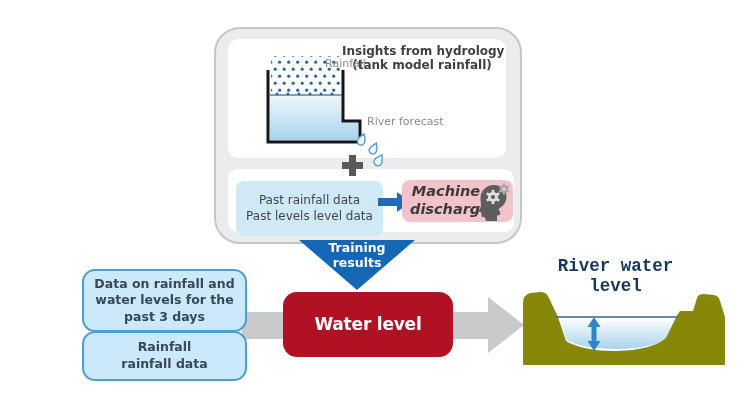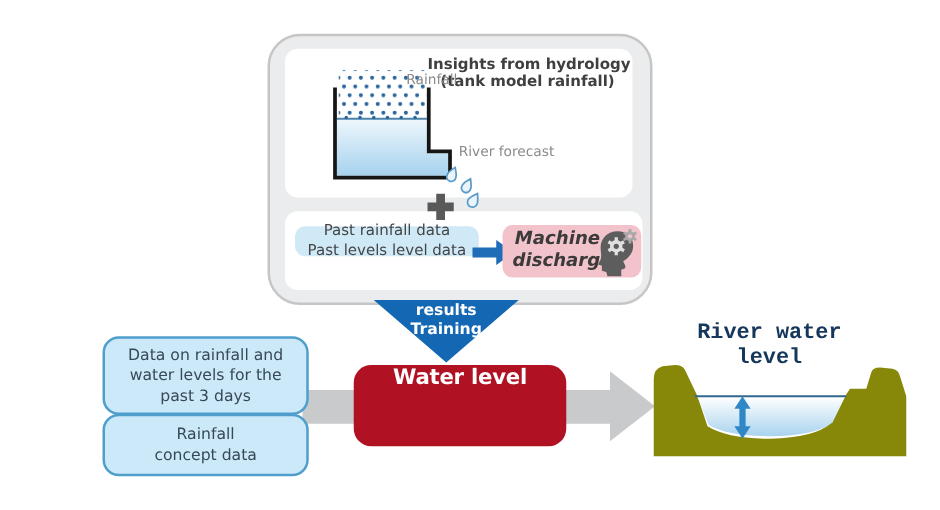--- a/index.html
+++ b/index.html
@@ -26,21 +26,21 @@
   .rainfall-label { left:97px; top:18px; }
   .discharge-label { left:139px; top:76px; }
 
   
   .plus-icon { left:342px; top:155px; width:21px; height:21px; z-index:4; }
   .plus-icon i { position:absolute; background:#595959; }
   .plus-icon .v { left:7px; top:0; width:7px; height:21px; }
   .plus-icon .h { left:0; top:7px; width:21px; height:7px; }
 
   
-  .past-box { position:absolute; left:8px; top:12px; width:147px; height:24px;
+  .past-box { position:absolute; left:8px; top:12px; width:147px; height:55px;
     background:#cfe9f7; border-radius:8px; display:flex; flex-direction:column;
     justify-content:center; text-align:center; font-size:12px; color:#454545; line-height:1.3; }
   .mini-arrow-shaft { position:absolute; left:150px; top:29px; width:20px; height:8px; background:#1e6db6; }
   .mini-arrow-head { position:absolute; left:169px; top:23px; width:0; height:0;
     border-top:10px solid transparent; border-bottom:10px solid transparent; border-left:14px solid #1e6db6; }
   .ml-box { position:absolute; left:174px; top:11px; width:111px; height:42px;
     background:#f3c3cb; border-radius:8px; }
   .ml-text { position:absolute; left:8px; top:3px; width:72px; text-align:center;
     font-size:14.5px; font-weight:bold; color:#3b3b3b; line-height:1.22; }
   .ml-text span { display:block;font-style:italic; }
@@ -48,32 +48,32 @@
 
   
   .training-arrow { left:297px; top:239px; width:120px; height:52px; z-index:5; }
   .training-text { position:absolute; left:0; top:2px; width:120px; text-align:center;
     color:#fff; font-size:12.5px; font-weight:bold; line-height:1.18; }
   .training-text span { display:block; }
 
   
   .input-box { background:#cbe9f8; border:2px solid #4f9ecb; border-radius:13px;
     display:flex; flex-direction:column; justify-content:center; text-align:center;
-    color:#37485a; font-size:12.5px; line-height:1.33; z-index:2; padding:2px 8px; }
+    color:#37485a; font-size:12.5px; line-height:1.33; z-index:2; padding:2px 8px;font-weight:bold; }
   .input-box-1 { left:82px; top:269px; width:165px; height:63px; }
   .input-box-2 { left:82px; top:331px; width:165px; height:50px; }
 
   
   .gray-shaft { left:242px; top:312px; width:248px; height:27px; background:#c9cacb; z-index:1; }
   .gray-head { left:488px; top:297px; width:0; height:0; z-index:1;
     border-top:28px solid transparent; border-bottom:28px solid transparent; border-left:36px solid #c9cacb; }
 
   
   .model-box { left:283px; top:292px; width:170px; height:65px; background:#b01223;
-    border-radius:14px; display:flex; flex-direction:row; justify-content:center;
+    border-radius:14px; display:flex; flex-direction:column; justify-content:center;
     text-align:center; color:#ffffff; font-weight:bold; font-size:17px; line-height:1.25;
     letter-spacing:-0.2px; z-index:3; }
   .model-box span { display:block; }
 
   
   .river-label { left:528px; top:256px; width:175px; text-align:center; z-index:2;
     font-size:17.5px; font-weight:bold; color:#16375c; line-height:1.15; }
   .river-label span { display:block;font-family:Liberation Mono, monospace; }
   .river-svg { left:520px; top:289px; z-index:2; }
 </style>
@@ -171,31 +171,31 @@
         </g>
       </svg>
     </div>
   </div>
 
   <div class="abs training-arrow">
     <svg width="120" height="52" viewBox="0 0 120 52">
       <polygon points="2,1 118,1 60,51" fill="#1467b2"></polygon>
     </svg>
     <div class="training-text">
+      <span>Training</span>
       <span>results</span>
-      <span>Training</span>
     </div>
   </div>
 
   <div class="abs input-box input-box-1">
     <span>Data on rainfall and water levels for the past 3 days</span>
   </div>
   <div class="abs input-box input-box-2">
     <span>Rainfall</span>
-    <span>concept data</span>
+    <span>rainfall data</span>
   </div>
 
   <div class="abs gray-shaft"></div>
   <div class="abs gray-head"></div>
 
   <div class="abs model-box">
     <span>Water level</span>
   </div>
 
   <div class="abs river-label">

